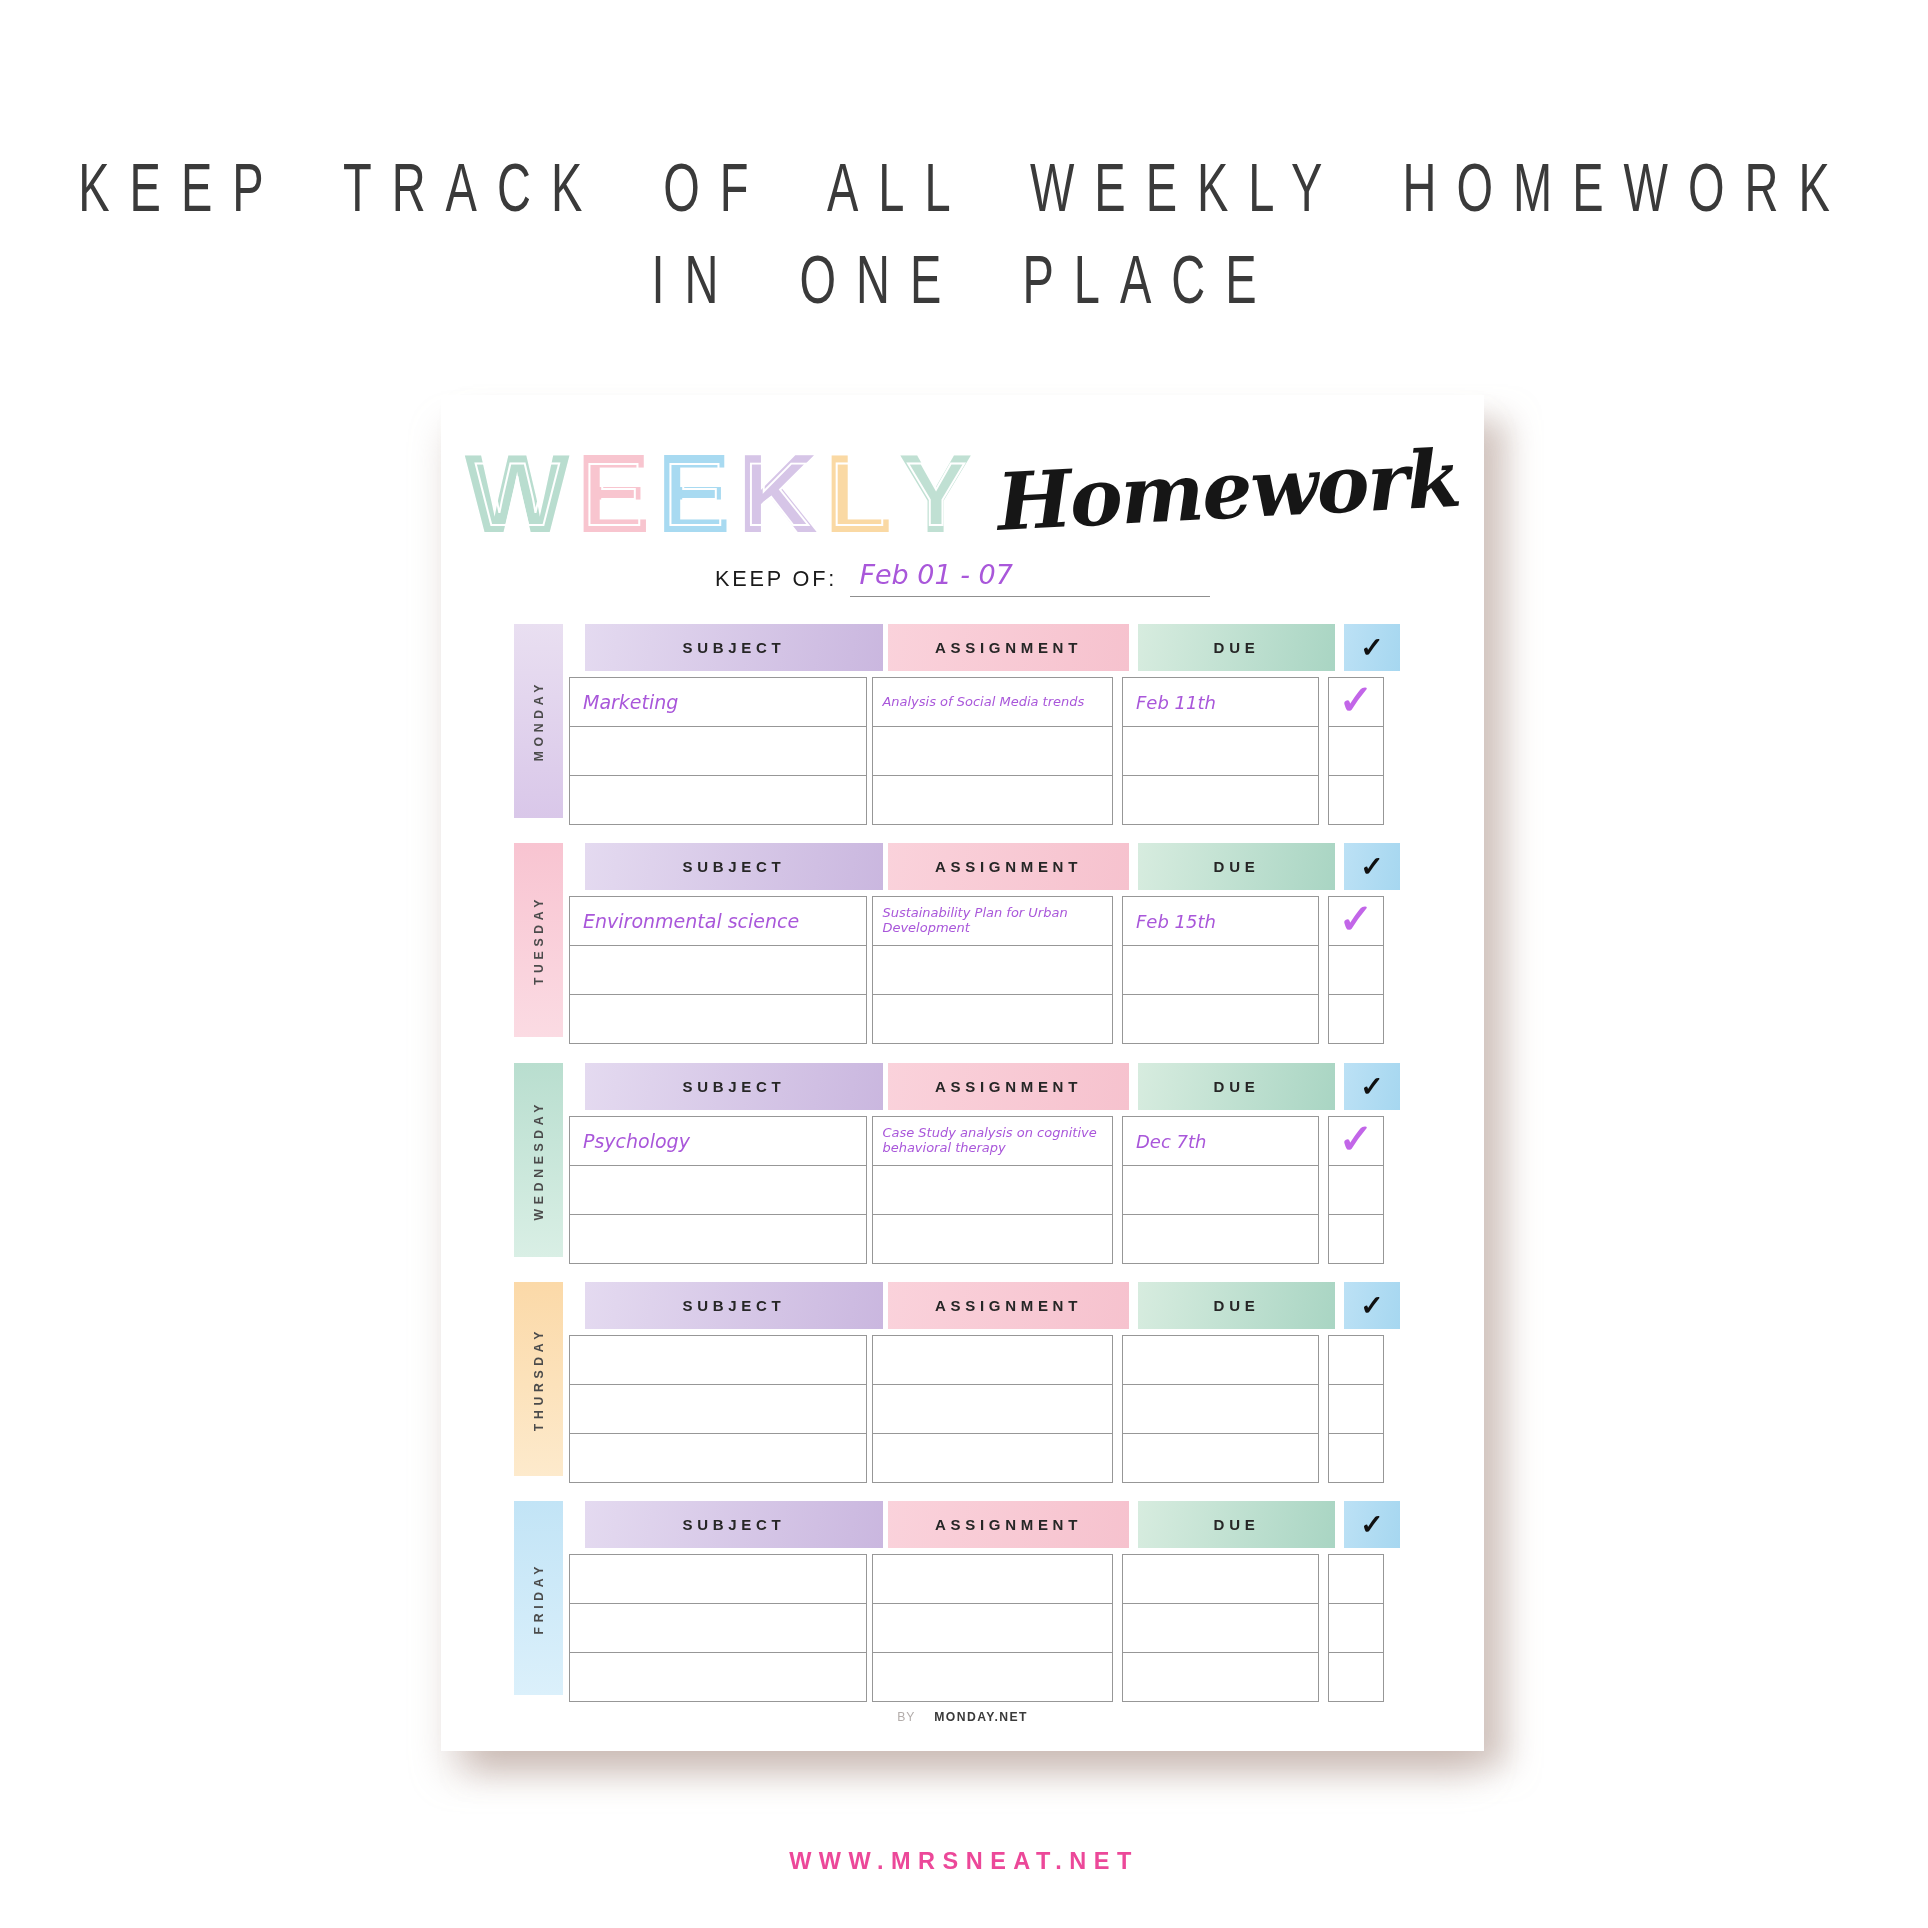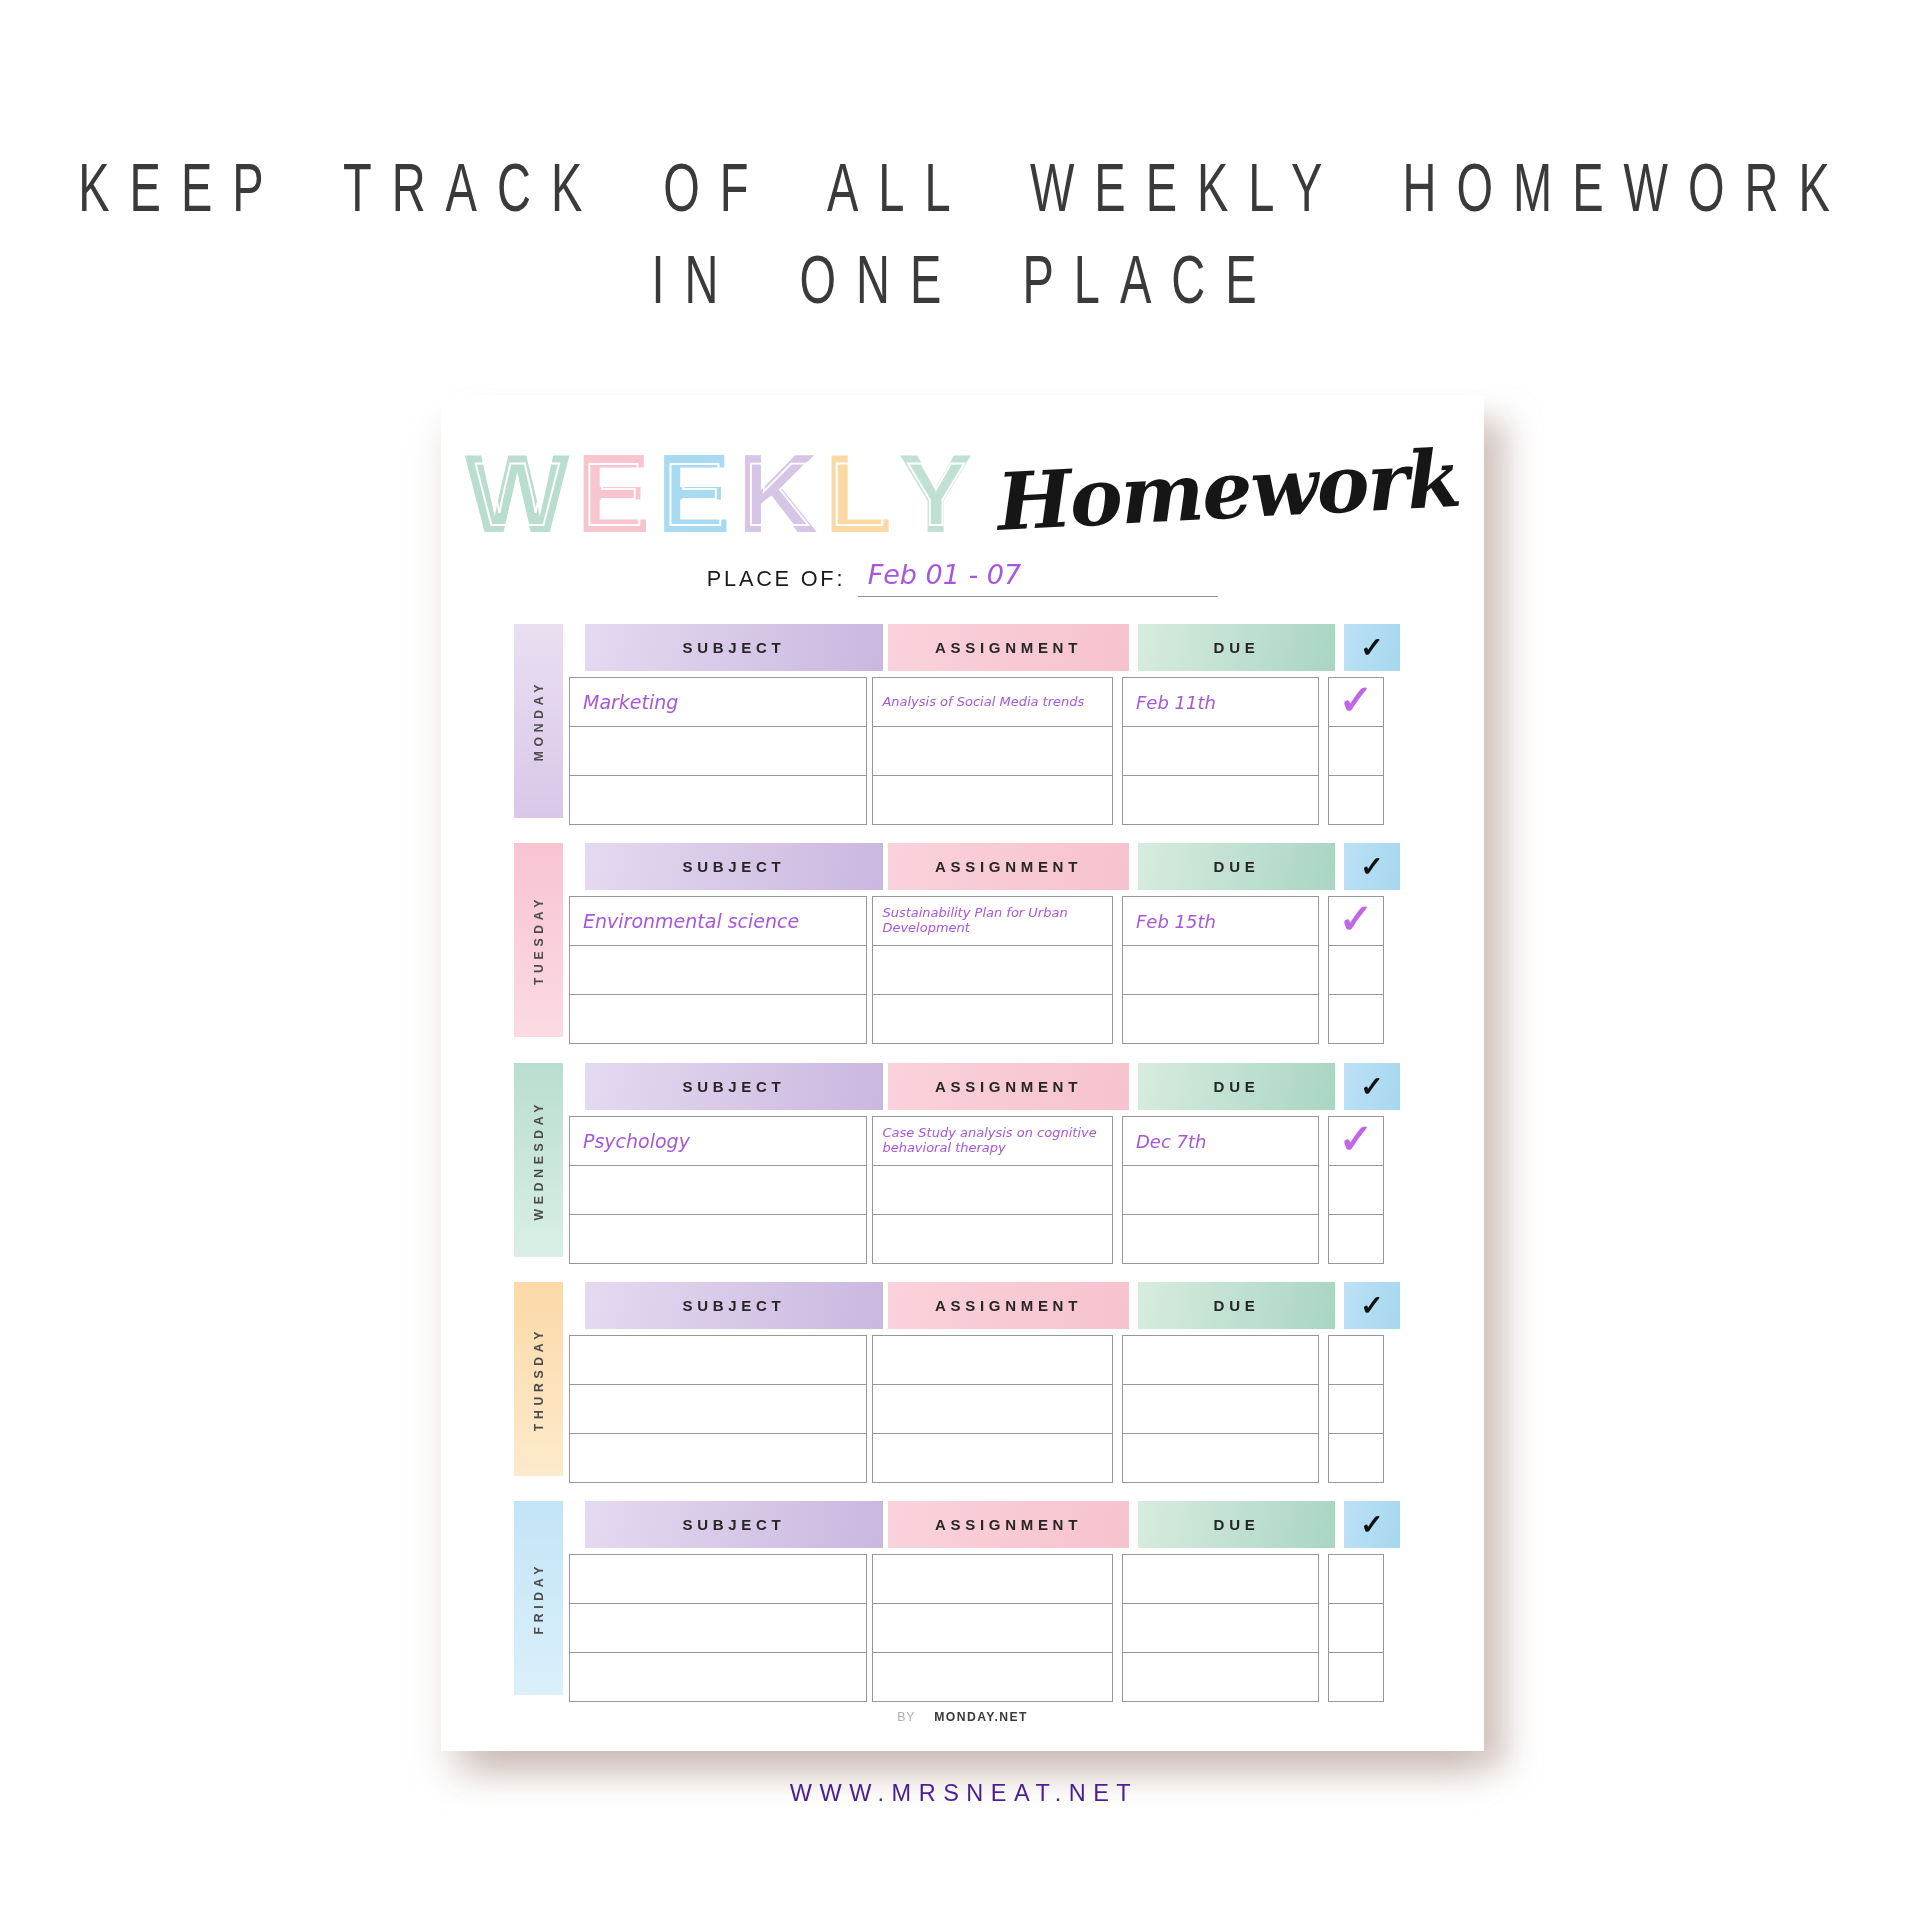--- a/index.html
+++ b/index.html
@@ -64,22 +64,22 @@
   .assignment-value{font-size:13px;line-height:1.15;padding:0 9.4px;}
   .due-value{font-size:18px;padding-left:13px;}
   .check-mark{font-size:41px;font-weight:700;color:var(--check);line-height:0;
               transform:translateY(-1.9px);font-style:normal;}
 
   
   .credit{position:absolute;top:1315px;left:0;width:100%;text-align:center;font-size:12.2px;
           letter-spacing:0.9px;}
   .credit-prefix{color:#b3adab;font-weight:500;margin-right:19px;}
   .credit-name{color:#3a3a3a;font-weight:700;letter-spacing:1.4px;}
-  .site-url{position:absolute;top:1780px;left:0;width:100%;text-align:center;font-size:23.5px;
-            letter-spacing:7.5px;color:#4c1d95;}
+  .site-url{position:absolute;top:1848px;left:0;width:100%;text-align:center;font-size:23.5px;
+            letter-spacing:7.5px;color:#ec4899;font-weight:bold;}
 </style>
 </head>
 <body>
 
 <div class="canvas">
 
   <div class="headline hl1">KEEP TRACK OF ALL WEEKLY HOMEWORK</div>
   <div class="headline hl2">IN ONE PLACE</div>
 
   <div class="sheet">
@@ -90,21 +90,21 @@
           <span class="wl" style="color: rgb(248, 197, 207);"><span class="wl-base">E</span><span class="wl-inner">E</span></span>
           <span class="wl" style="color: rgb(168, 218, 241);"><span class="wl-base">E</span><span class="wl-inner">E</span></span>
           <span class="wl" style="color: rgb(214, 197, 231);"><span class="wl-base">K</span><span class="wl-inner">K</span></span>
           <span class="wl" style="color: rgb(250, 217, 164);"><span class="wl-base">L</span><span class="wl-inner">L</span></span>
           <span class="wl" style="color: rgb(192, 224, 211);"><span class="wl-base">Y</span><span class="wl-inner">Y</span></span>
         </div>
       <div class="script">Homework</div>
     </div>
 
     <div class="week-of">
-      <span class="wo-label">PLACE OF:</span>
+      <span class="wo-label">KEEP OF:</span>
       <span class="wo-field">
         <span class="wo-value">Feb 01 - 07</span>
       </span>
     </div>
 
     <div id="days">
         <section class="day-section" style="top: 229px;">
           <div class="day-tab" style="background: linear-gradient(rgb(233, 223, 241), rgb(217, 199, 233));">
             <span class="day-tab-label">MONDAY</span>
           </div>

